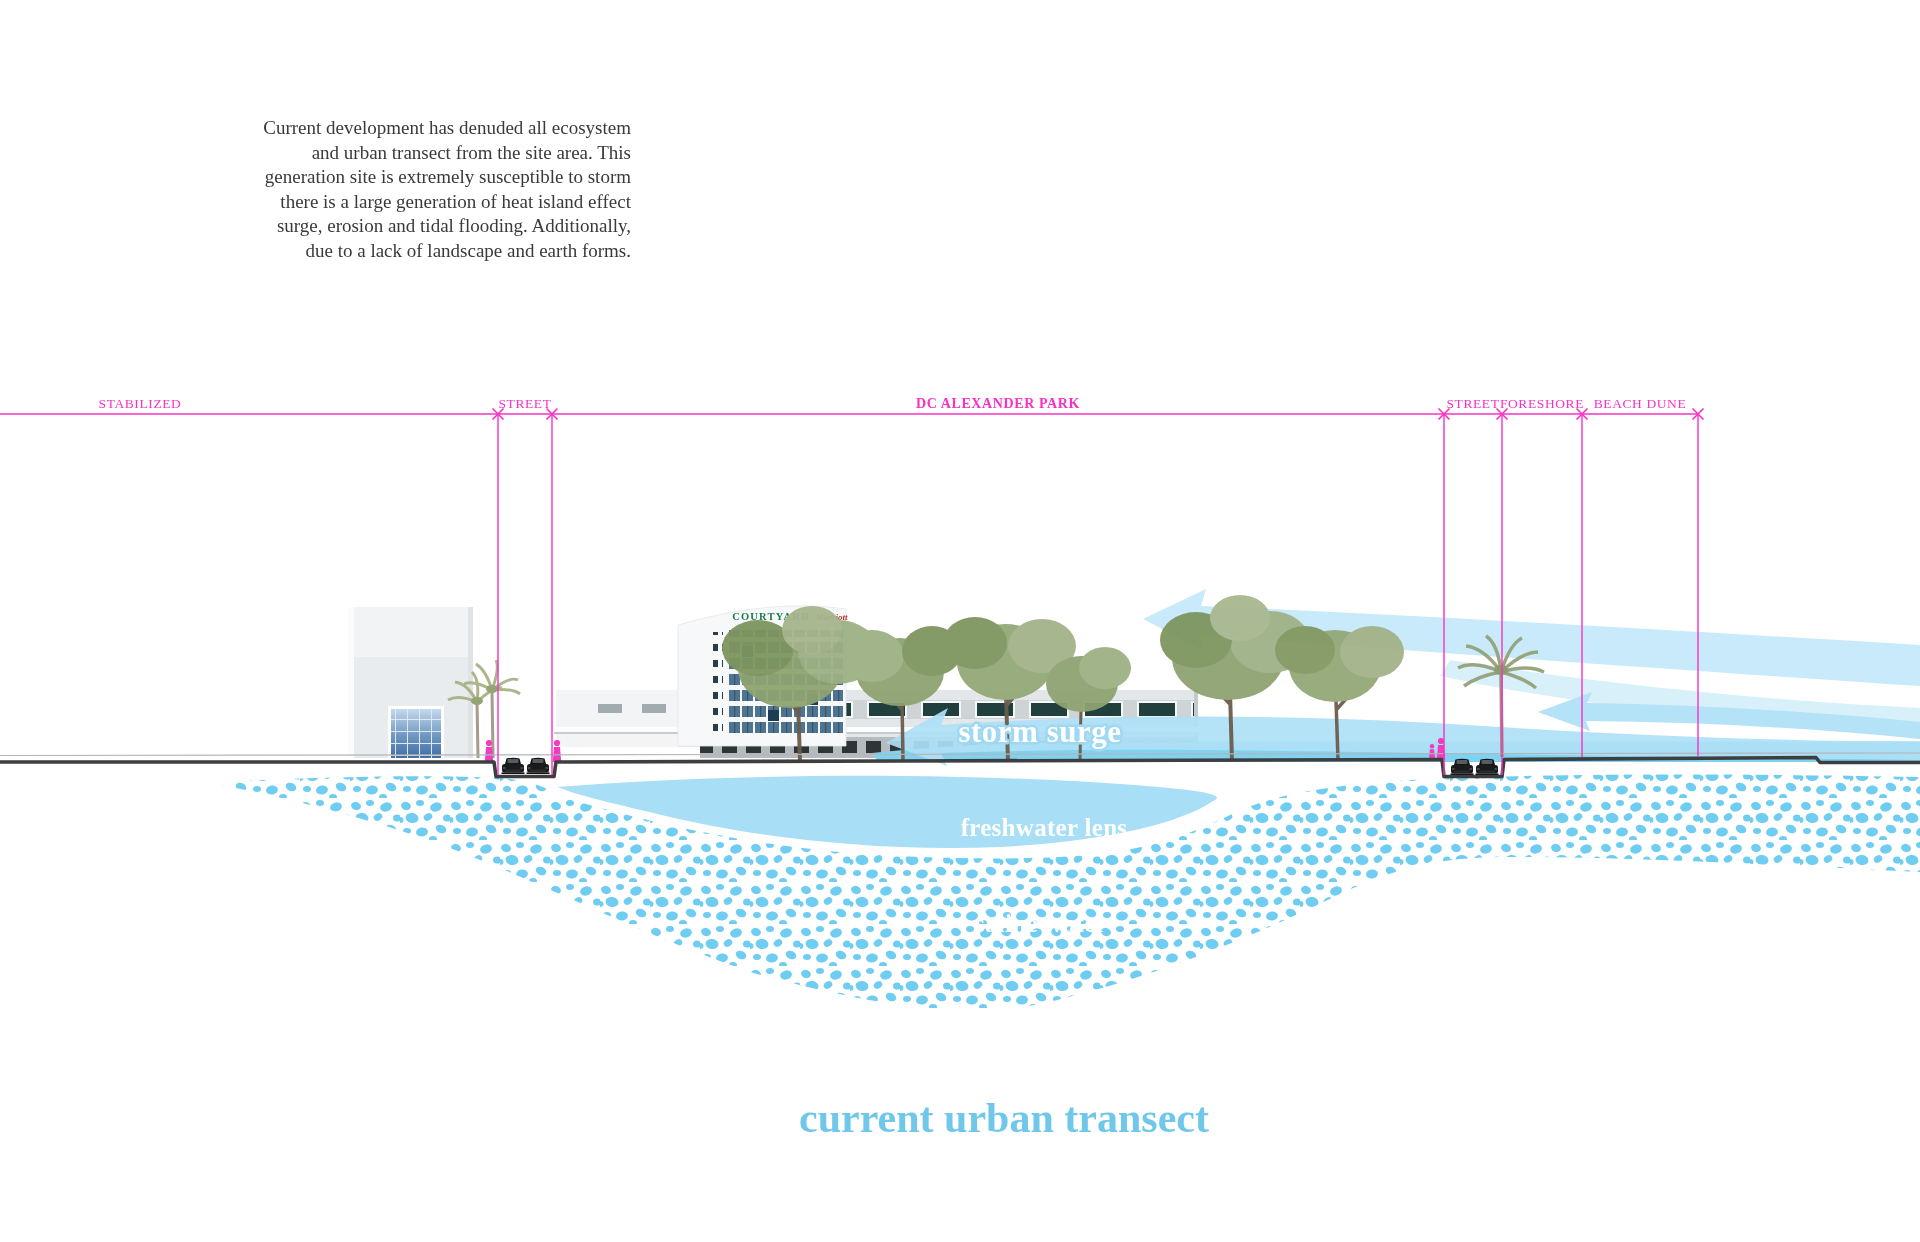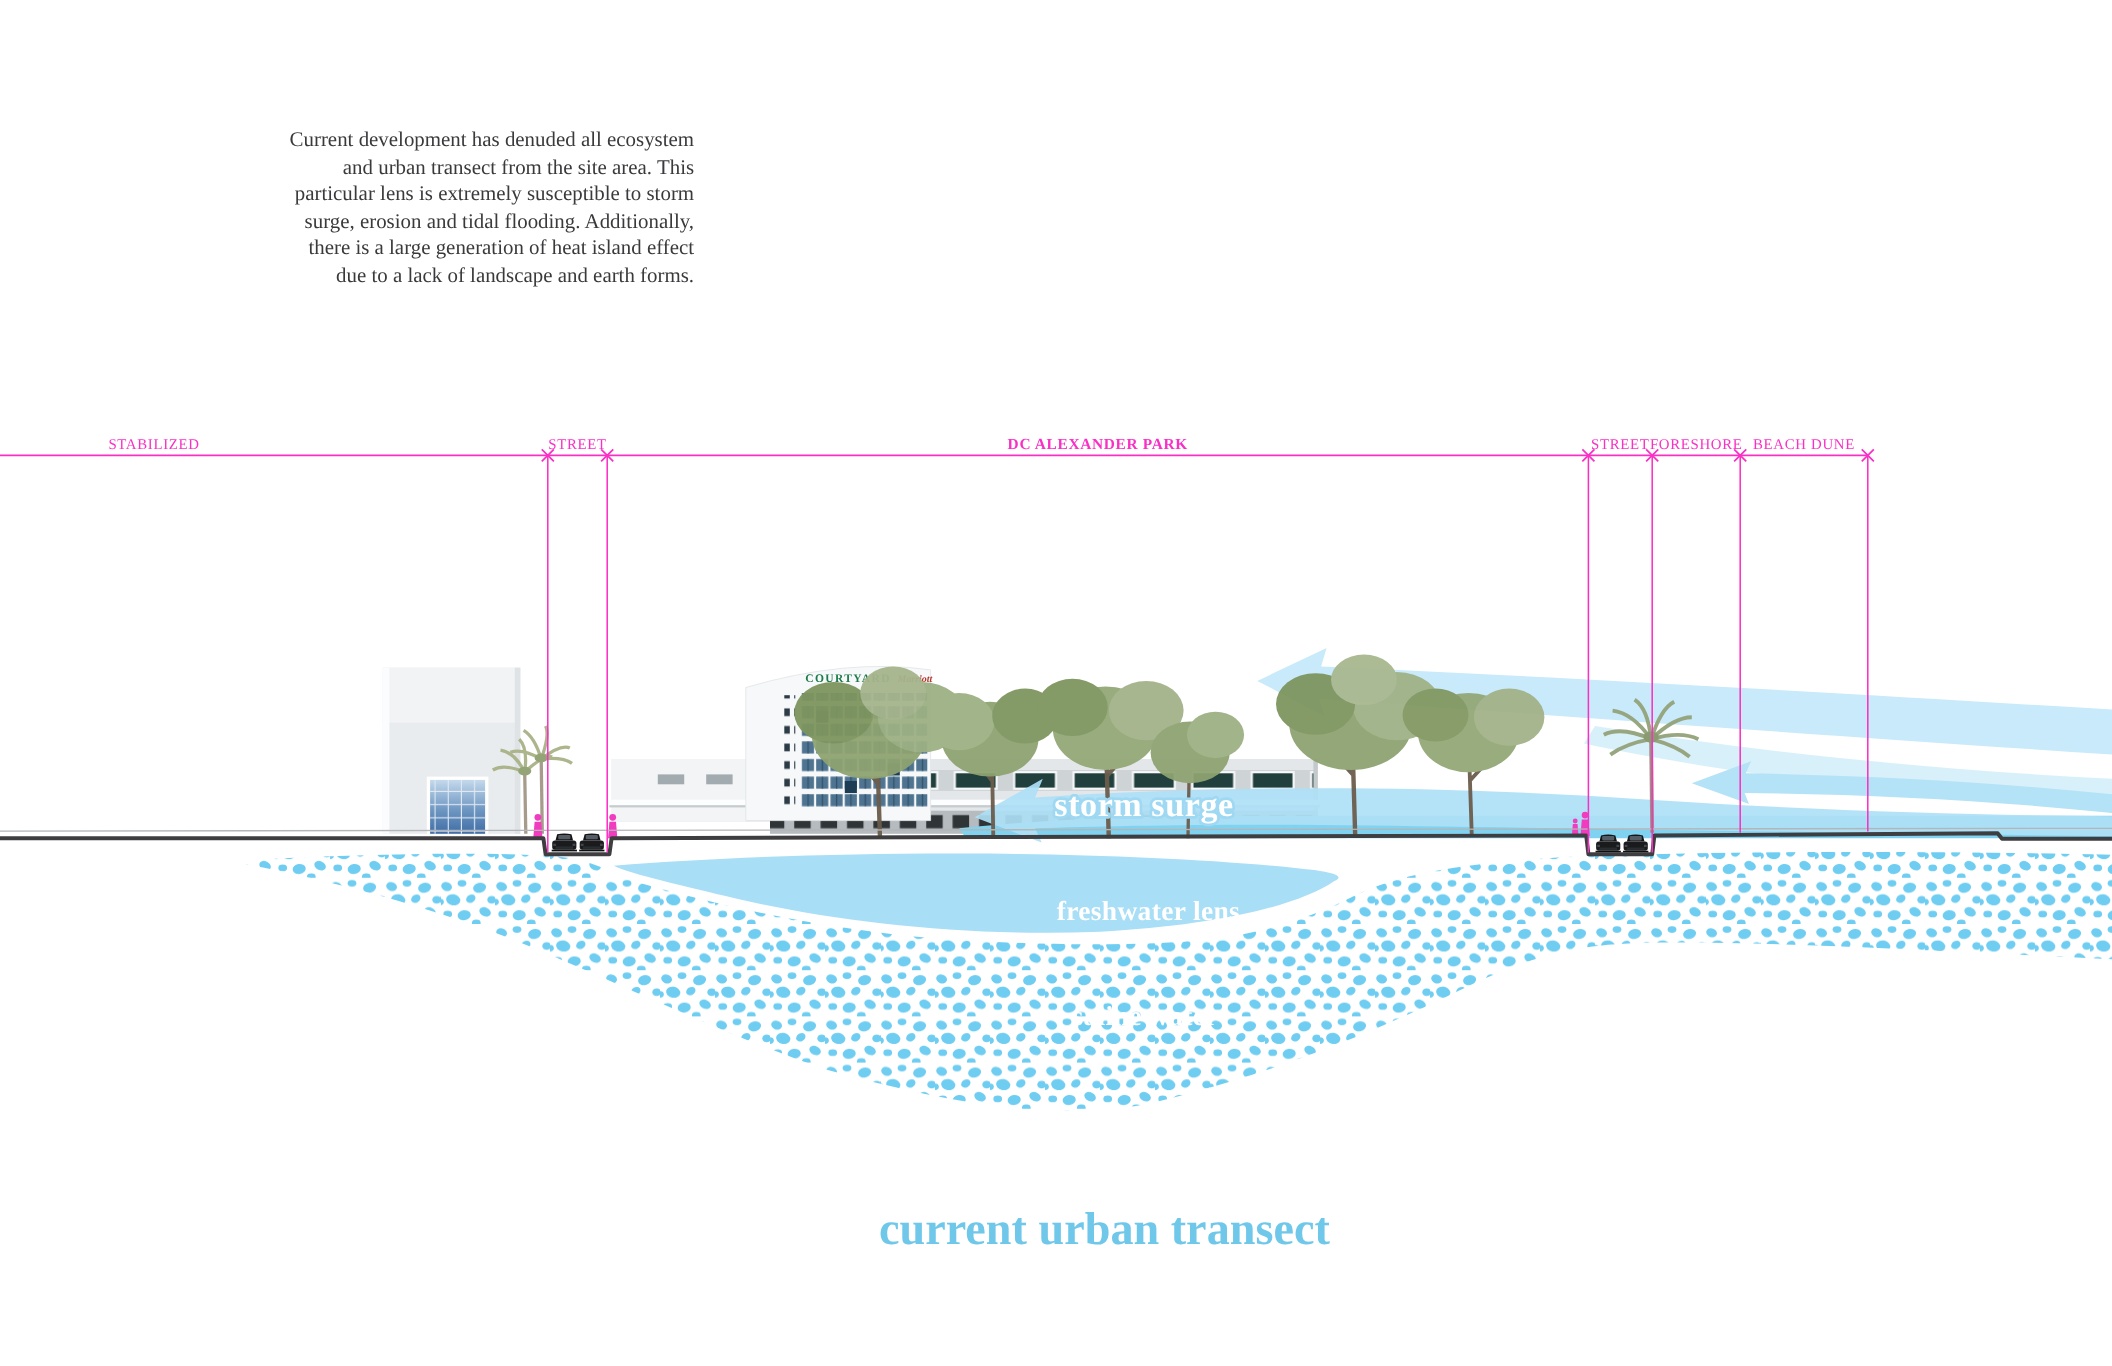--- a/index.html
+++ b/index.html
@@ -16,23 +16,23 @@
   .flow-label{font-weight:bold;fill:#ffffff;}
 </style>
 </head>
 <body>
 
 <div id="stage">
 
   <div id="annotation">
     <div>Current development has denuded all ecosystem</div>
     <div>and urban transect from the site area. This</div>
-    <div>particular lens is extremely susceptible to storm</div>
+    <div>generation site is extremely susceptible to storm</div>
+    <div>there is a large generation of heat island effect</div>
     <div>surge, erosion and tidal flooding. Additionally,</div>
-    <div>there is a large generation of heat island effect</div>
     <div>due to a lack of landscape and earth forms.</div>
   </div>
 
   <svg id="transect-svg" width="1920" height="1242" viewBox="0 0 1920 1242">
     <defs>
       <pattern id="soilDots" width="50" height="42" patternUnits="userSpaceOnUse">
         <ellipse cx="6" cy="8" rx="5" ry="4" fill="#6fcdf1" transform="rotate(20 6 8)"></ellipse>
         <ellipse cx="20" cy="5" rx="4" ry="3" fill="#6fcdf1"></ellipse>
         <ellipse cx="36" cy="9" rx="6" ry="4.5" fill="#6fcdf1" transform="rotate(-15 36 9)"></ellipse>
         <ellipse cx="47" cy="20" rx="4" ry="3.5" fill="#6fcdf1"></ellipse>

